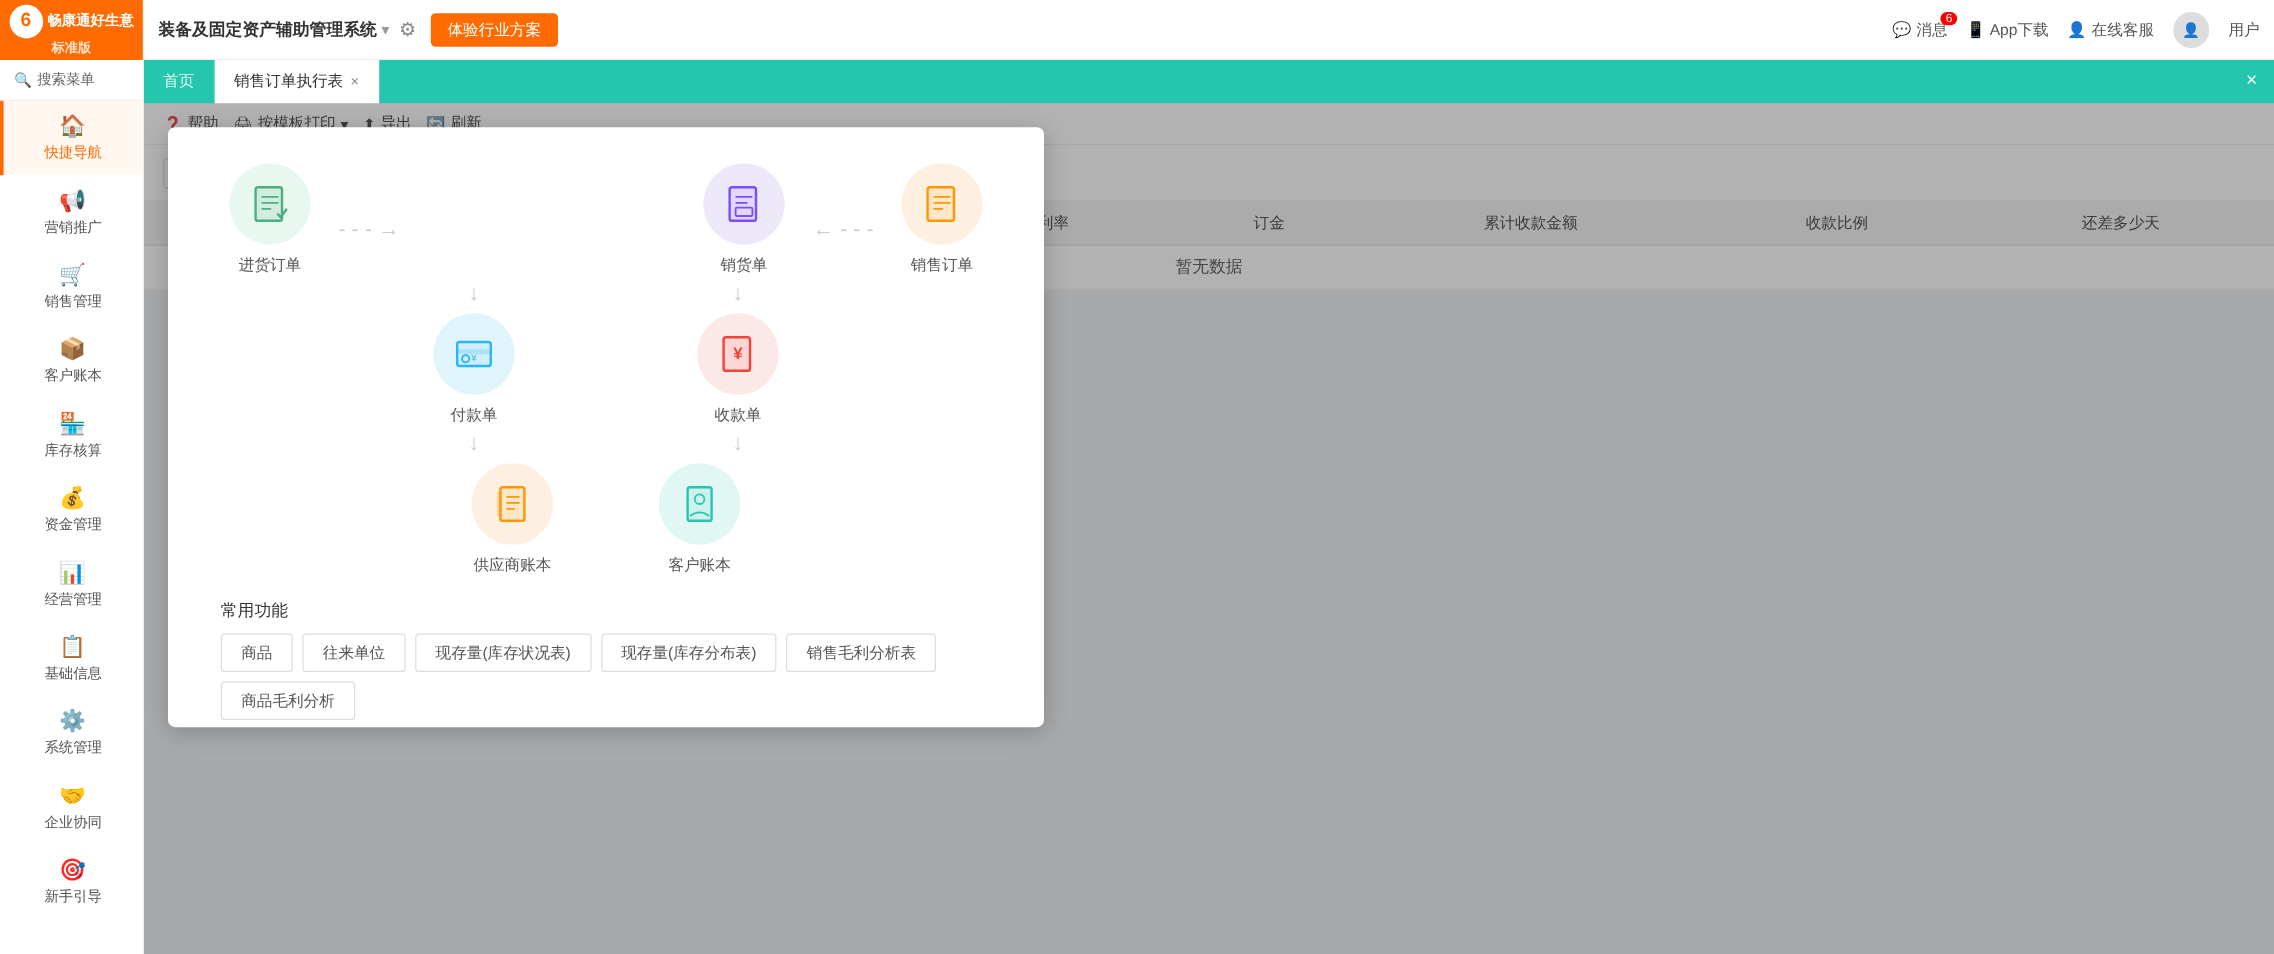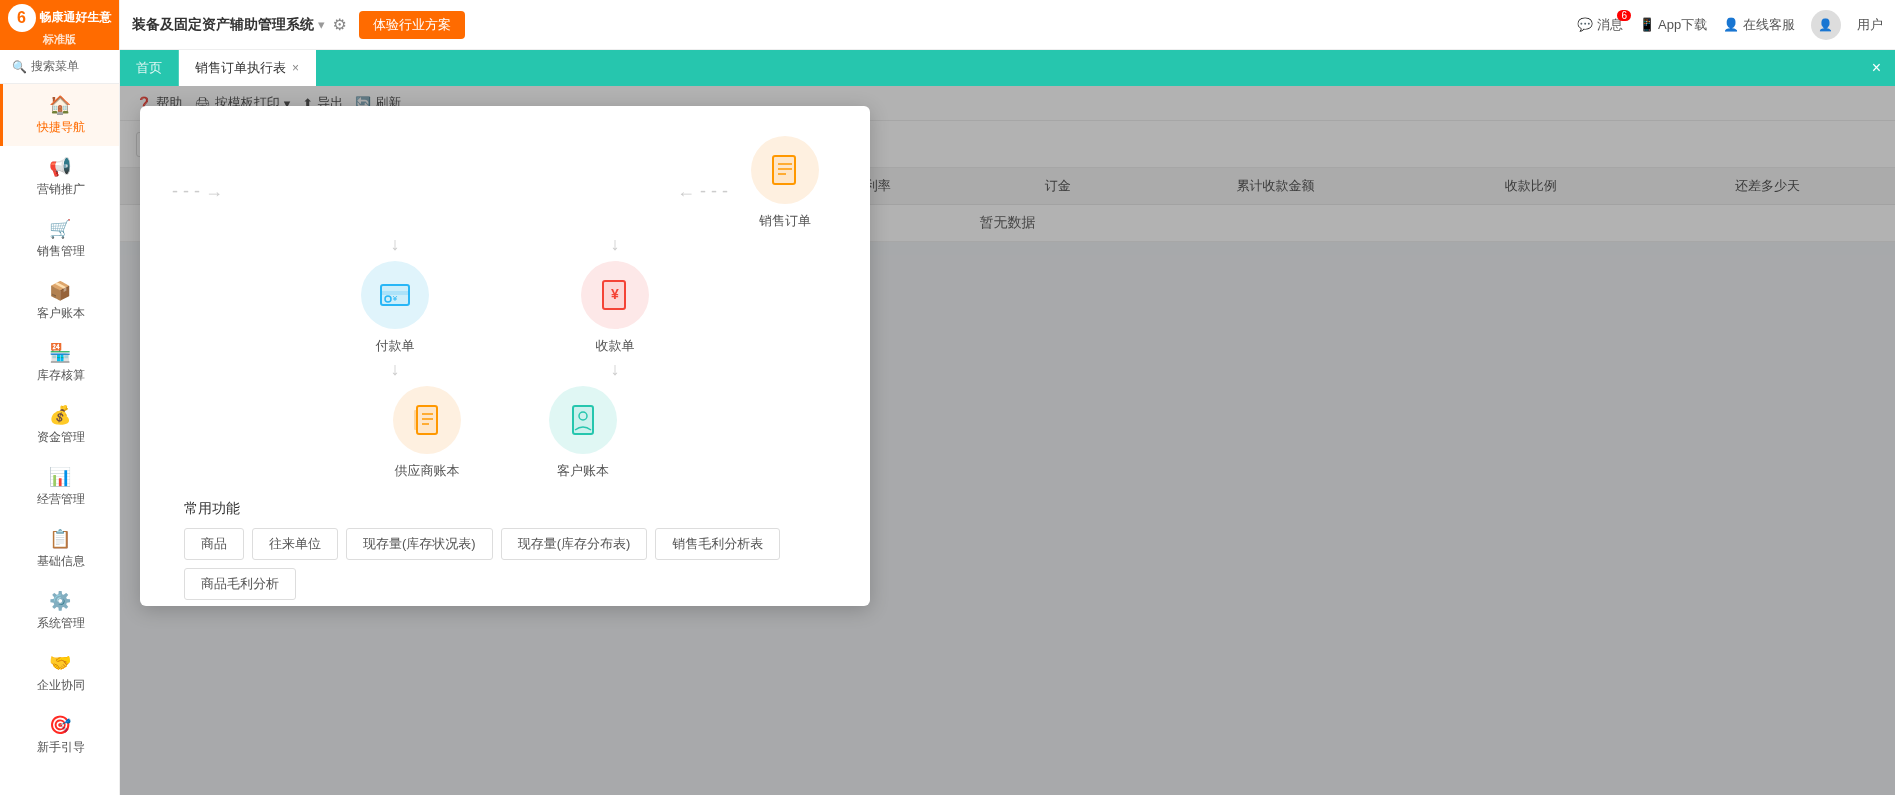--- a/index.html
+++ b/index.html
@@ -308,26 +308,51 @@
   </div>
 </div>
 
 <div class="modal-overlay">
   <div class="modal">
 
     <div class="flow-section">
 
       <div style="display:flex; align-items:flex-end; gap:0;">
 
+        <div class="flow-item">
+          <div class="flow-circle circle-green">
+            <svg width="36" height="36" viewBox="0 0 36 36" fill="none">
+              <rect x="6" y="4" width="22" height="28" rx="2" fill="#4caf80" opacity="0.15"></rect>
+              <rect x="6" y="4" width="22" height="28" rx="2" stroke="#4caf80" stroke-width="2"></rect>
+              <line x1="11" y1="12" x2="25" y2="12" stroke="#4caf80" stroke-width="1.5"></line>
+              <line x1="11" y1="17" x2="25" y2="17" stroke="#4caf80" stroke-width="1.5"></line>
+              <line x1="11" y1="22" x2="19" y2="22" stroke="#4caf80" stroke-width="1.5"></line>
+              <path d="M24 26 L27 29 L32 22" stroke="#4caf80" stroke-width="2" fill="none"></path>
+            </svg>
+          </div>
+          <span class="flow-label">进货订单</span>
+        </div>
 
         <div class="flow-arrow">- - - →</div>
 
 
         <div style="flex:1;"></div>
 
+        <div class="flow-item">
+          <div class="flow-circle circle-purple">
+            <svg width="36" height="36" viewBox="0 0 36 36" fill="none">
+              <rect x="6" y="4" width="22" height="28" rx="2" fill="#7c4dff" opacity="0.1"></rect>
+              <rect x="6" y="4" width="22" height="28" rx="2" stroke="#7c4dff" stroke-width="2"></rect>
+              <line x1="11" y1="12" x2="25" y2="12" stroke="#7c4dff" stroke-width="1.5"></line>
+              <line x1="11" y1="17" x2="21" y2="17" stroke="#7c4dff" stroke-width="1.5"></line>
+              <rect x="11" y="21" width="14" height="7" rx="1" stroke="#7c4dff" stroke-width="1.5" fill="none"></rect>
+            </svg>
+          </div>
+          <span class="flow-label">销货单</span>
+        </div>
 
         <div class="flow-arrow">← - - -</div>
 
         <div class="flow-item">
           <div class="flow-circle circle-orange">
             <svg width="36" height="36" viewBox="0 0 36 36" fill="none">
               <rect x="6" y="4" width="22" height="28" rx="2" fill="#ff9800" opacity="0.1"></rect>
               <rect x="6" y="4" width="22" height="28" rx="2" stroke="#ff9800" stroke-width="2"></rect>
               <line x1="11" y1="12" x2="25" y2="12" stroke="#ff9800" stroke-width="1.5"></line>
               <line x1="11" y1="17" x2="25" y2="17" stroke="#ff9800" stroke-width="1.5"></line>

